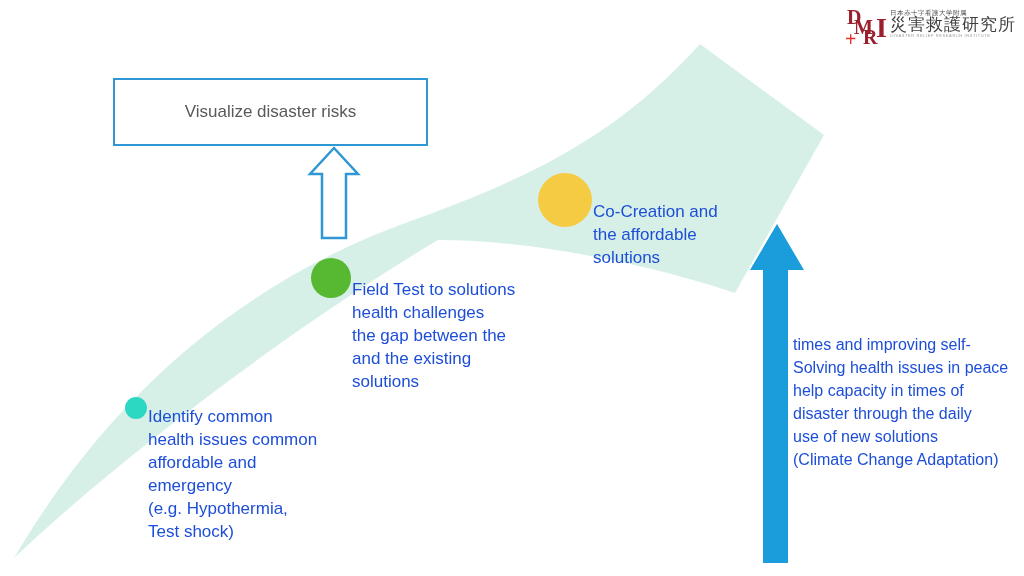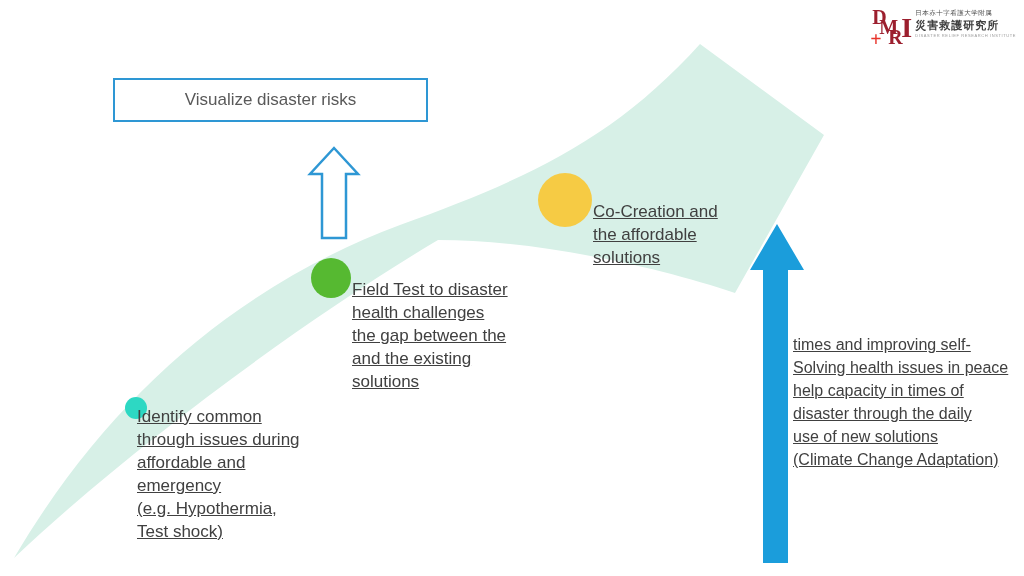--- a/index.html
+++ b/index.html
@@ -9,31 +9,30 @@
   }
   .slide{
     position:relative;
     width:1024px;height:576px;
     background:#ffffff;
     overflow:hidden;
   }
   .layer{position:absolute;left:0;top:0;}
   .txt{
     position:absolute;
-    color:#404040;
+    color:#1d4ed8;
     font-size:17px;
     line-height:23px;
     white-space:nowrap;
-    text-decoration:underline;
   }
   .txt div{white-space:nowrap;}
   .callout{
     position:absolute;
     left:113px;top:78px;
-    width:315px;height:44px;
+    width:315px;height:68px;
     border:2.5px solid #2e97d4;
     background:#ffffff;
     display:flex;flex-direction:column;
     align-items:center;justify-content:center;
     color:#595959;font-size:17px;line-height:22px;
     text-align:center;
     box-sizing:border-box;
   }
   .note-gap{}
   .right-note{font-size:16px;}
@@ -43,21 +42,21 @@
     display:flex;align-items:flex-start;
   }
   .dmri-mark{
     position:relative;width:42px;height:46px;
     font-family:"Liberation Serif","DejaVu Serif",serif;
     font-weight:bold;
   }
   .dmri-mark span{position:absolute;}
   .logo-text{display:flex;flex-direction:column;margin-left:3px;}
   .logo-jp-small{font-size:6.5px;letter-spacing:0.5px;color:#4a4a4a;line-height:9px;}
-  .logo-jp-large{font-size:11px;font-weight:bold;color:#3f3f3f;line-height:16px;letter-spacing:1px;}
+  .logo-jp-large{font-size:17px;font-weight:normal;color:#3f3f3f;line-height:16px;letter-spacing:1px;}
   .logo-en-small{font-size:4px;letter-spacing:0.6px;color:#9a9a9a;line-height:6px;white-space:nowrap;}
 </style>
 </head>
 <body>
 
 <div class="slide">
 
   <svg class="layer" width="1024" height="576" viewBox="0 0 1024 576">
 
     <path d="M 14 558
@@ -75,33 +74,33 @@
 
     <circle cx="136" cy="408" r="11" fill="#2dd8c3"></circle>
     <circle cx="331" cy="278" r="20" fill="#56b931"></circle>
     <circle cx="565" cy="200" r="27" fill="#f6cb44"></circle>
   </svg>
 
   <div class="callout">
     <div>Visualize disaster risks</div>
   </div>
 
-  <div class="txt" style="left:137px;top:405px;">
+  <div class="txt" style="left:148px;top:405px;">
     <div>Identify common</div>
-    <div>through issues during</div>
+    <div>health issues common</div>
     <div>affordable and</div>
     <div>emergency</div>
     <div class="note-gap">
       <div>(e.g. Hypothermia,</div>
       <div>Test shock)</div>
     </div>
   </div>
 
   <div class="txt" style="left:352px;top:278px;">
-    <div>Field Test to disaster</div>
+    <div>Field Test to solutions</div>
     <div>health challenges</div>
     <div>the gap between the</div>
     <div>and the existing</div>
     <div>solutions</div>
   </div>
 
   <div class="txt" style="left:593px;top:200px;">
     <div>Co-Creation and</div>
     <div>the affordable</div>
     <div>solutions</div>

